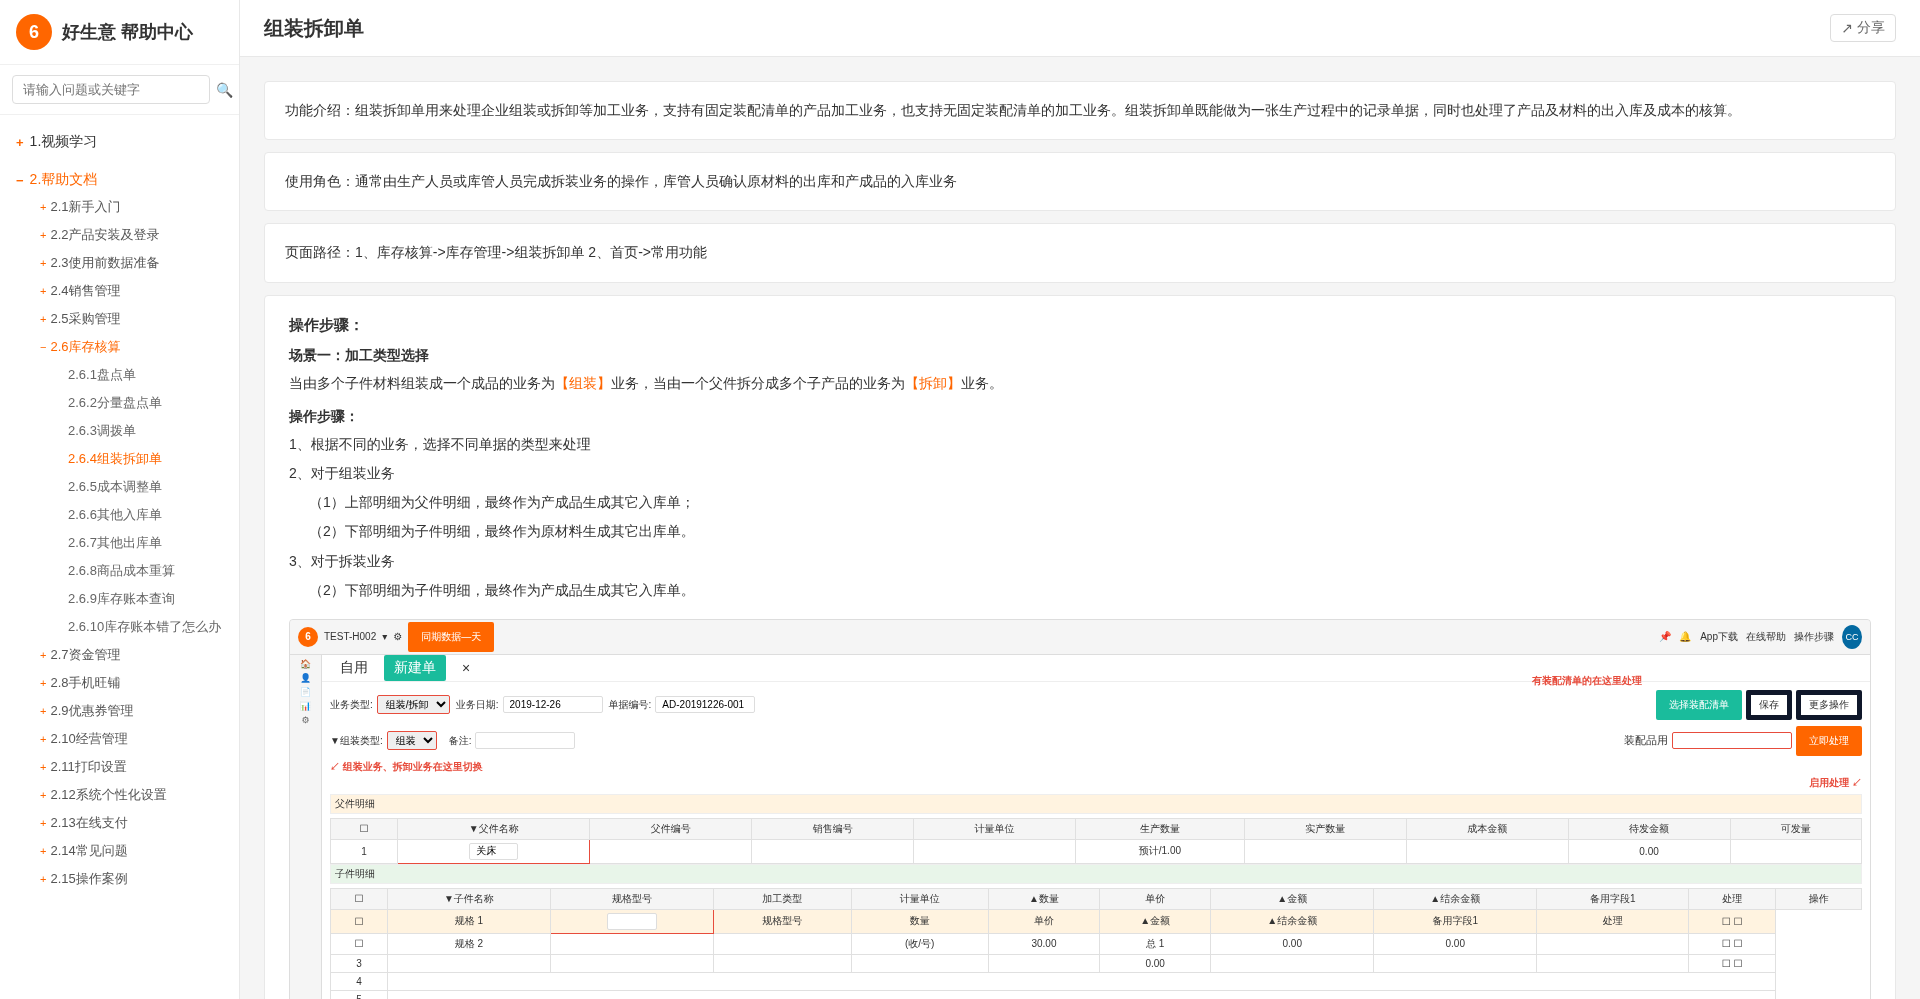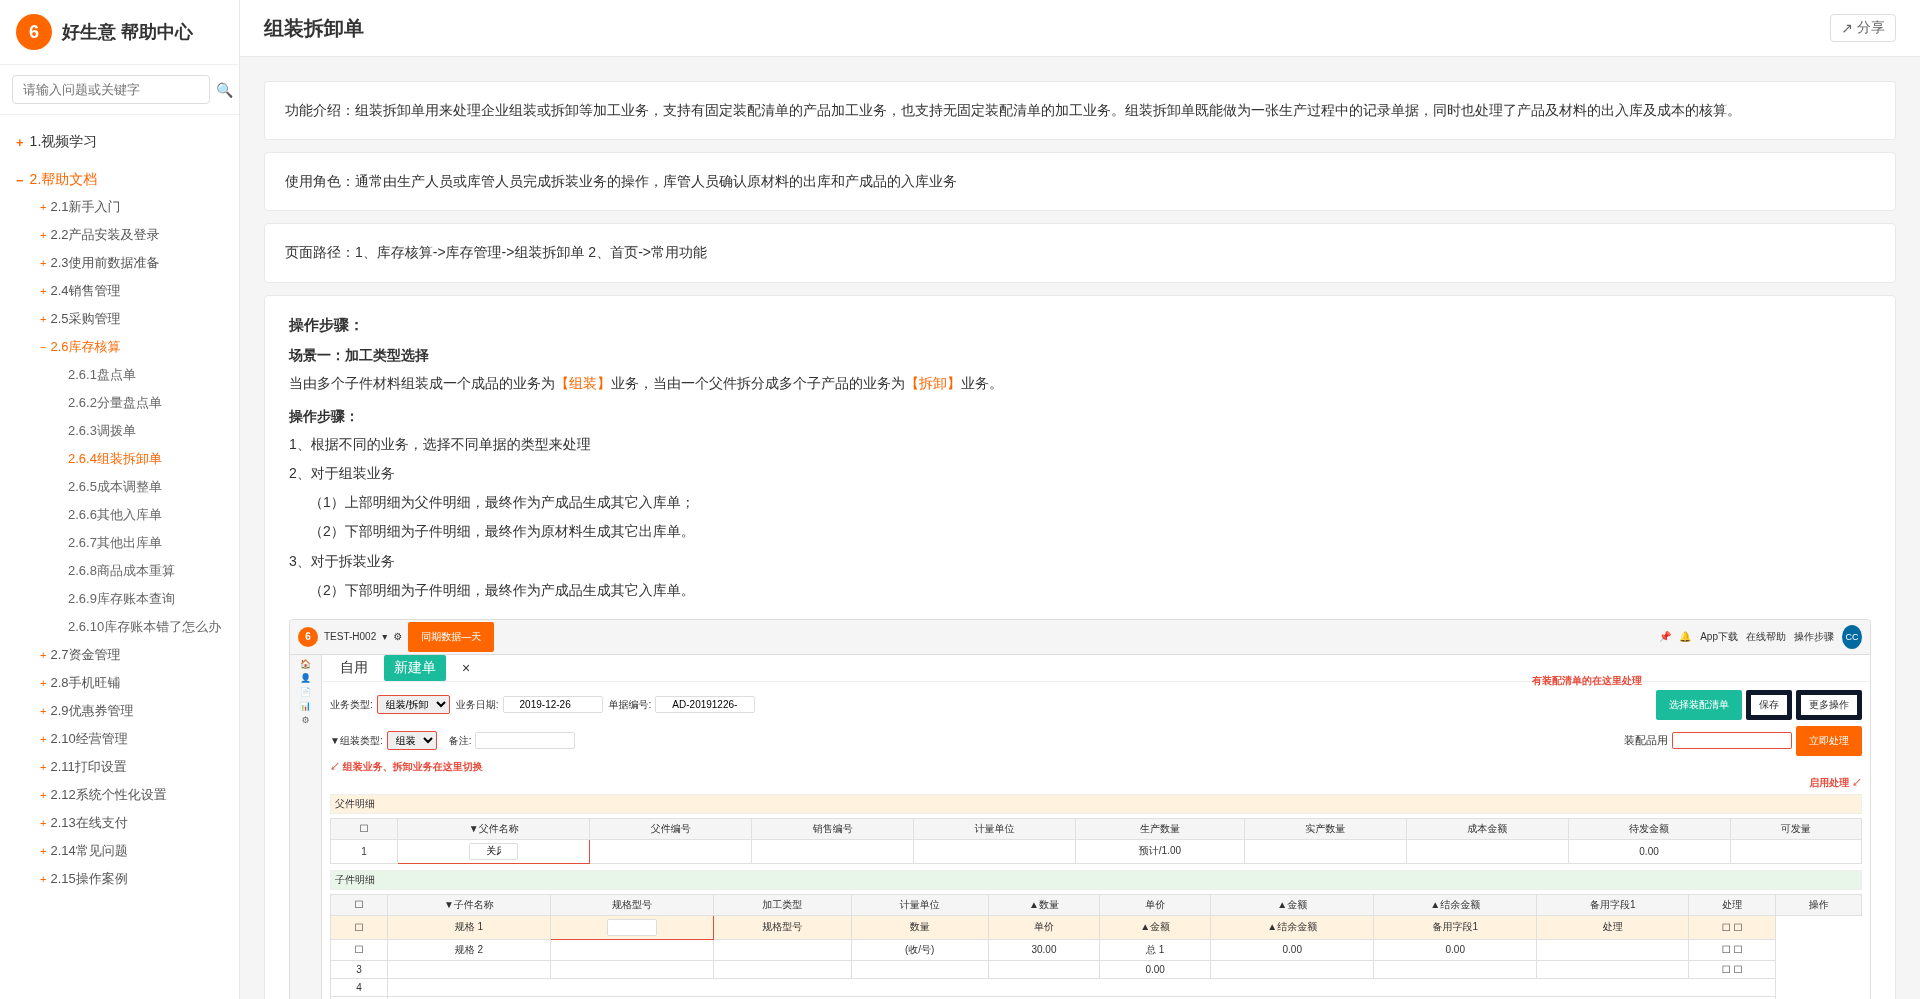--- a/index.html
+++ b/index.html
@@ -272,21 +272,21 @@
       flex-wrap: wrap;
     }
     .mock-field {
       display: flex;
       align-items: center;
       gap: 4px;
       font-size: 10px;
     }
     .mock-input {
       border: 1px solid #ddd;
-      padding: 2px 16px;
+      padding: 2px 6px;
       border-radius: 2px;
       font-size: 10px;
       width: 100px;
     }
     .mock-input-red {
       border: 1px solid #e74c3c !important;
     }
     .mock-table {
       width: 100%;
       border-collapse: collapse;
@@ -573,21 +573,21 @@
 
                 <div style="position:relative; margin: 4px 0;">
                   <div style="color:#e74c3c;font-size:10px;font-weight:bold;margin-bottom:2px;">
                     ↙ 组装业务、拆卸业务在这里切换
                   </div>
                   <div style="color:#e74c3c;font-size:10px;font-weight:bold;text-align:right;margin-bottom:2px;">
                     启用处理 ↙
                   </div>
                 </div>
 
-                <div style="margin-bottom:6px;">
+                <div style="margin-bottom:0;">
                   <div style="background:#fff3e0;padding:2px 4px;font-size:10px;border:1px solid #eee;">父件明细</div>
                   <table class="mock-table">
                     <thead>
                       <tr>
                         <th>☐</th>
                         <th>▼父件名称</th>
                         <th>父件编号</th>
                         <th>销售编号</th>
                         <th>计量单位</th>
                         <th>生产数量</th>

